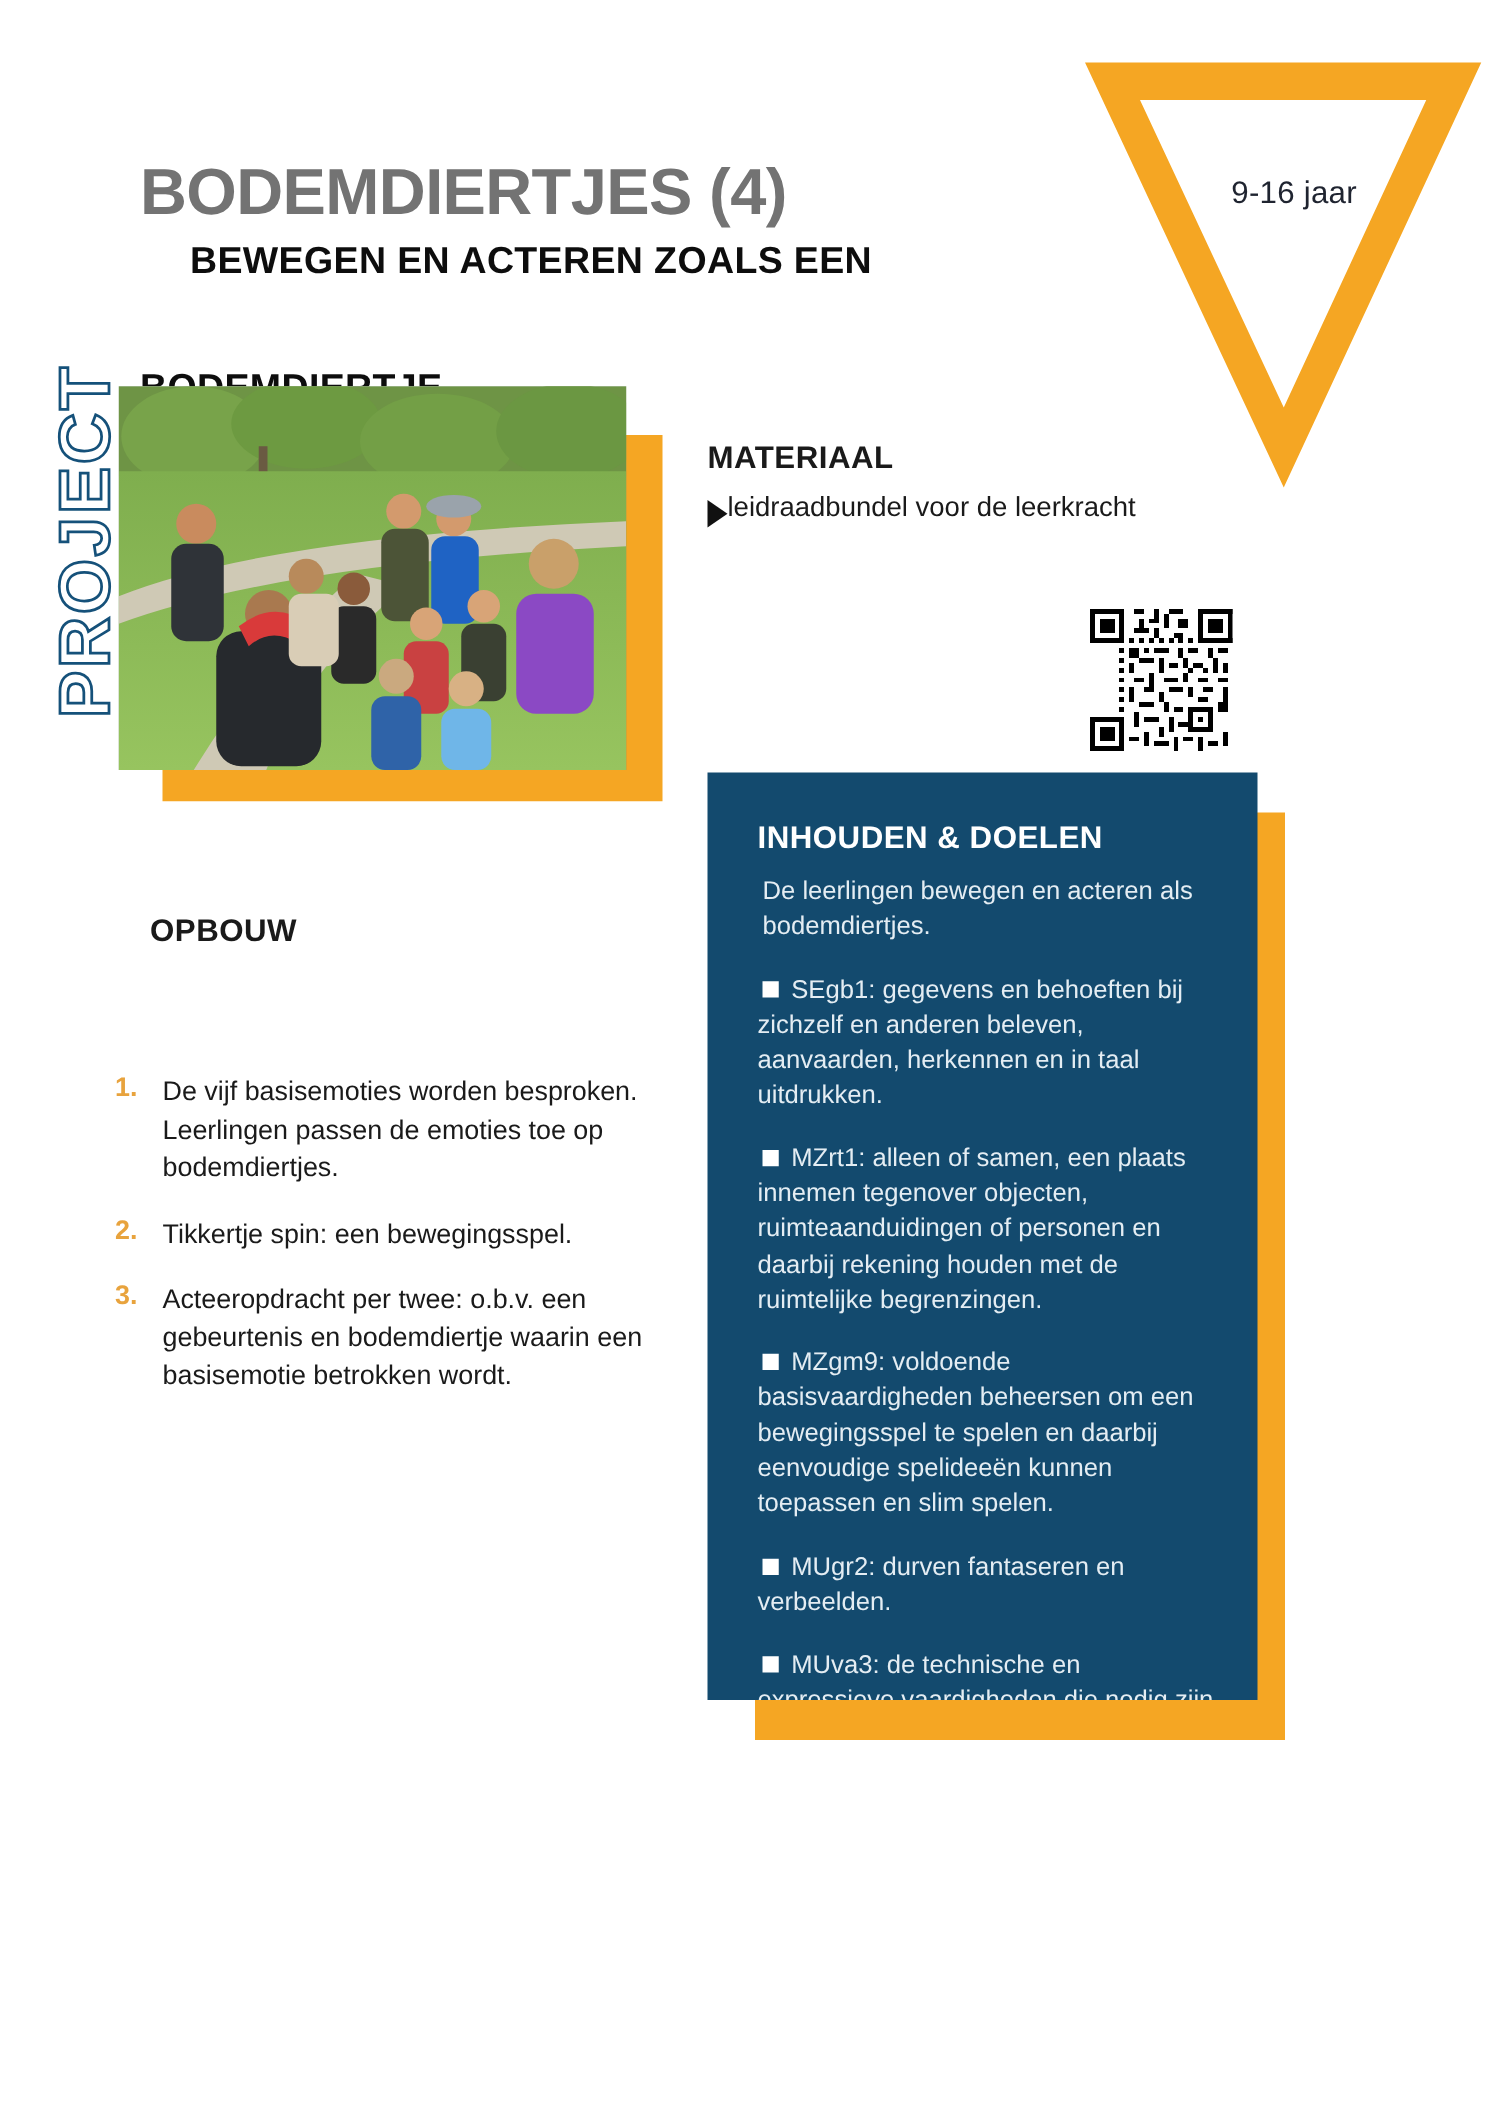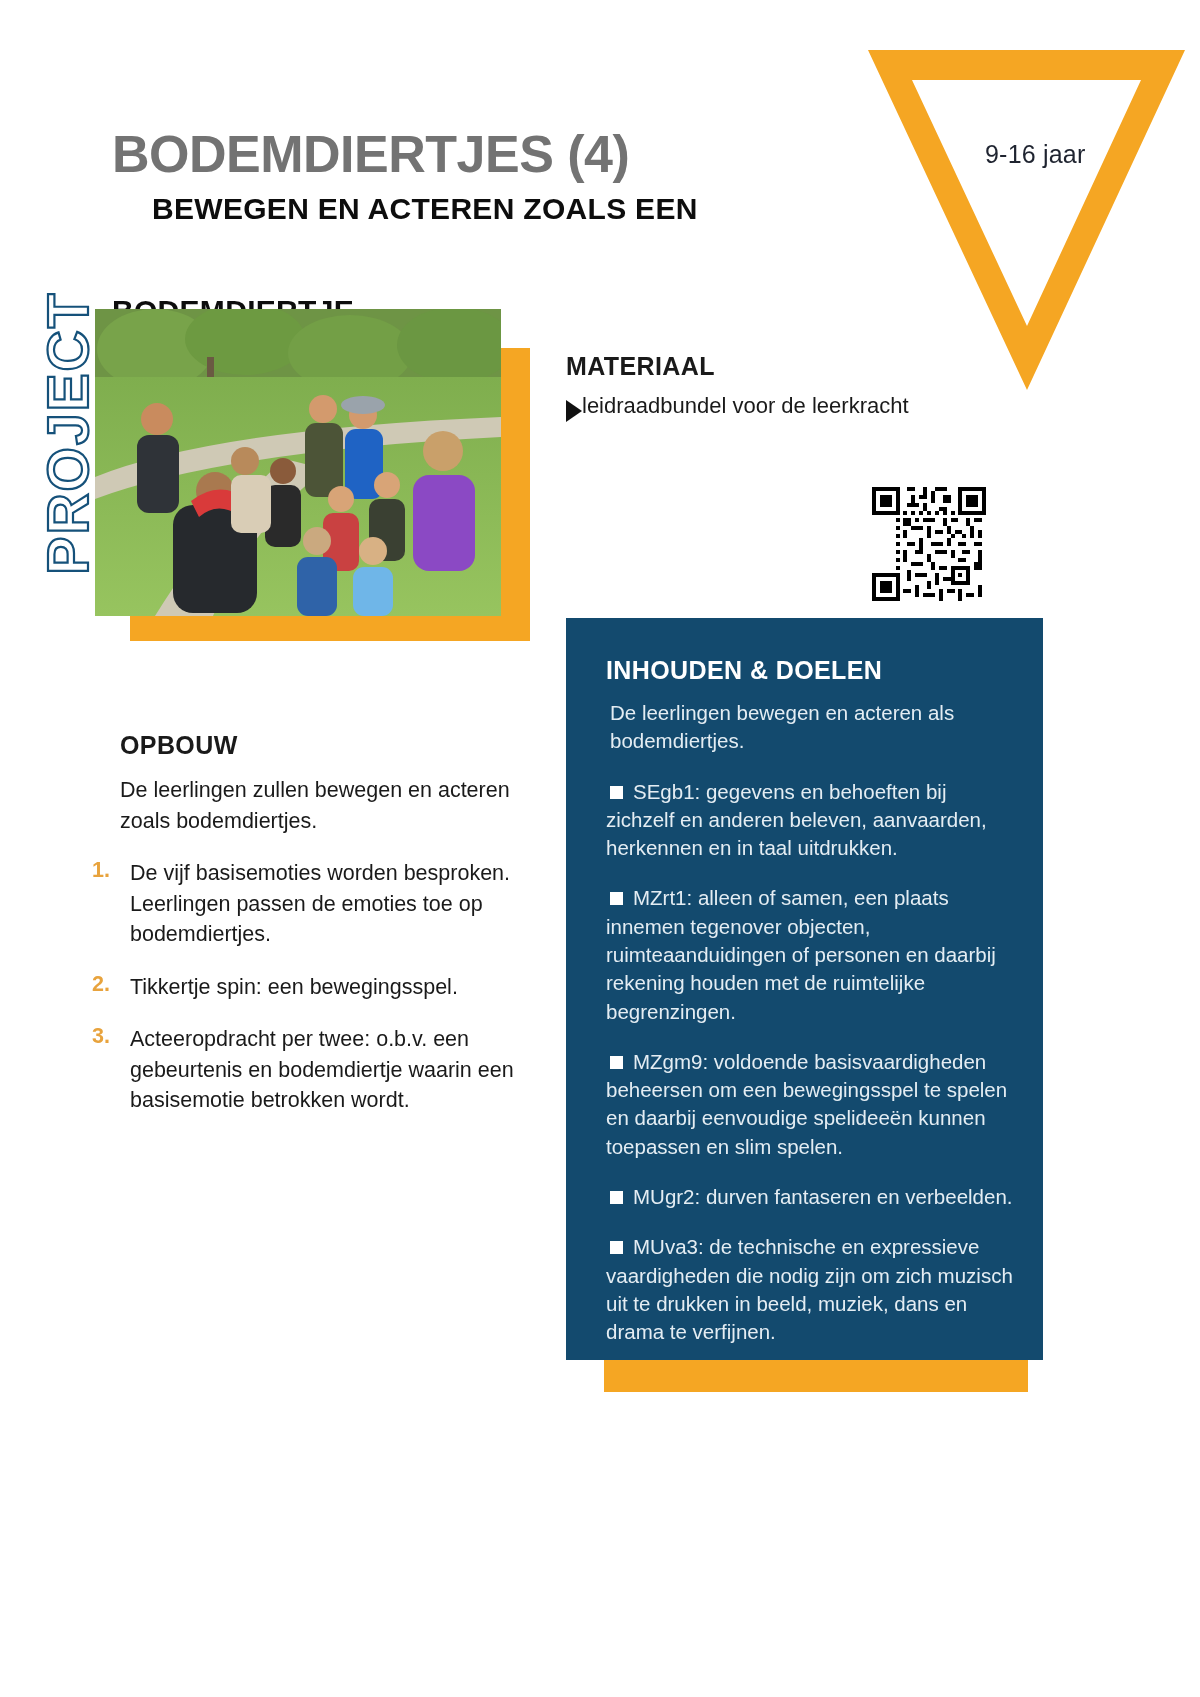--- a/index.html
+++ b/index.html
@@ -198,21 +198,21 @@
     left: 604px;
     top: 650px;
     width: 424px;
     height: 742px;
     background: #f5a623;
   }
   .panel {
     position: absolute;
     left: 566px;
     top: 618px;
-    width: 477px;
+    width: 440px;
     height: 742px;
     background: #134a6e;
     box-sizing: border-box;
     padding: 30px 28px 20px 40px;
     overflow: hidden;
   }
   .panel-head {
     font-size: 25px;
     font-weight: bold;
     color: #ffffff;
@@ -430,21 +430,20 @@
           <rect x="22" y="26" width="1" height="3"></rect>
         <rect x="24" y="27" width="2" height="1"></rect>
           <rect x="27" y="25" width="1" height="3"></rect>
         <rect x="20" y="12" width="1" height="1"></rect>
           <rect x="23" y="12" width="1" height="1"></rect>
       </g>
     </svg>
   </div>
 
   <div class="opbouw-head">OPBOUW</div>
-  <div class="opbouw-intro">De leerlingen zullen bewegen en acteren zoals bodemdiertjes.</div>
 
   <div class="opbouw-list">
     <div class="ol-item">
       <span class="ol-num">1.</span>
       <span class="ol-text">De vijf basisemoties worden besproken. Leerlingen passen de emoties toe op bodemdiertjes.</span>
     </div>
     <div class="ol-item">
       <span class="ol-num">2.</span>
       <span class="ol-text">Tikkertje spin: een bewegingsspel.</span>
     </div>

